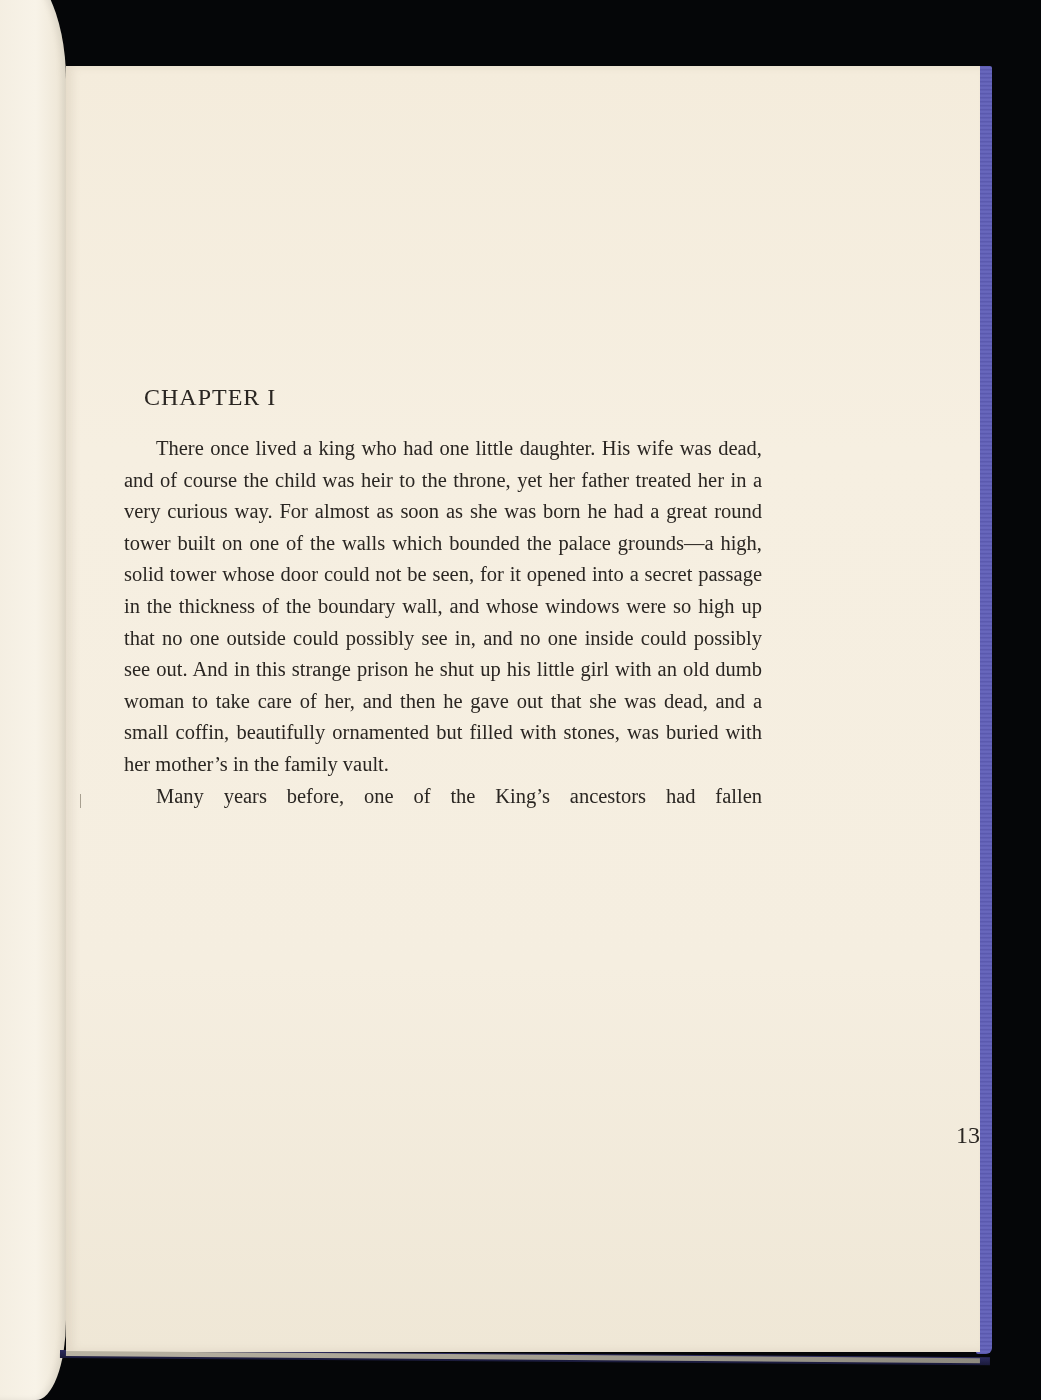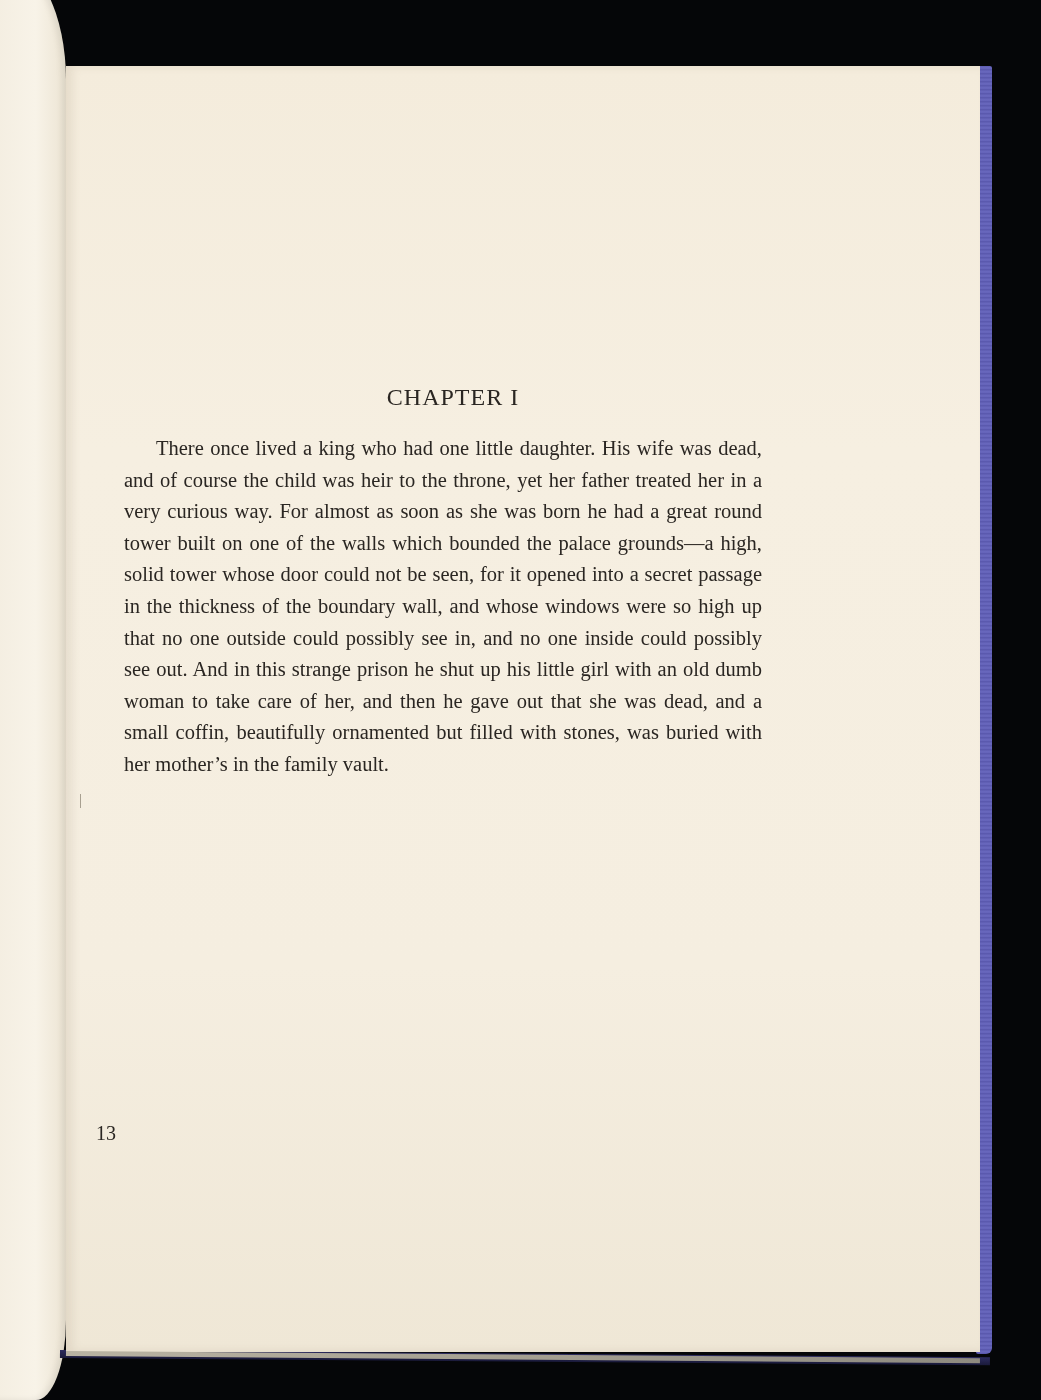--- a/index.html
+++ b/index.html
@@ -70,21 +70,21 @@
     }
     .text-block {
       position: absolute;
       left: 58px;
       top: 318px;
       width: 638px;
       font-family: "Liberation Serif", "DejaVu Serif", serif;
       color: #2a2622;
     }
     .chapter-title {
-      text-align: center;
+      text-align: left;
       font-size: 24px;
       letter-spacing: 1px;
       margin: 0 0 22px 0;
       padding-left: 20px;
       font-weight: normal;
     }
     .chapter-subtitle {
       text-align: center;
       font-size: 14px;
       letter-spacing: 1.6px;
@@ -100,23 +100,23 @@
       text-align-last: auto;
     }
     .para.indent { text-indent: 32px; }
     .para + .para { margin-top: 0; }
     .smallcaps { font-variant: small-caps; }
     .page-number {
       position: absolute;
       left: 0;
       width: 100%;
       top: 1056px;
-      text-align: left;
+      text-align: right;
       font-family: "Liberation Serif", "DejaVu Serif", serif;
-      font-size: 20px;
+      font-size: 24px;
       color: #2a2622;
       padding-left: 30px;
       box-sizing: border-box;
     }
     .margin-mark {
       position: absolute;
       left: 14px;
       top: 728px;
       width: 1px;
       height: 14px;
@@ -134,17 +134,18 @@
   <div class="page">
     <div class="margin-mark"></div>
 
     <div class="text-block">
       <h1 class="chapter-title">CHAPTER I</h1>
 
 
       <p class="para indent">There once lived a king who had one little daughter.  His wife was dead, and of course the child was heir to the throne, yet her father treated her in a very curious way.  For almost as soon as she was born he had a great round tower built on one of the walls which bounded the palace grounds—a high, solid tower whose door could not be seen, for it opened into a secret passage in the thickness of the boundary wall, and whose windows were so high up that no one outside could possibly see in, and no one inside could possibly see out.  And in this strange prison he shut up his little girl with an old dumb woman to take care of her, and then he gave out that she was dead, and a small coffin, beautifully ornamented but filled with stones, was buried with her mother’s in the family vault.</p>
 
 
+      <p class="para indent" style="text-align-last: justify;">Many years before, one of the King’s ancestors had fallen</p>
     </div>
 
     <div class="page-number">13</div>
   </div>
 </div>
 
 </body></html>

